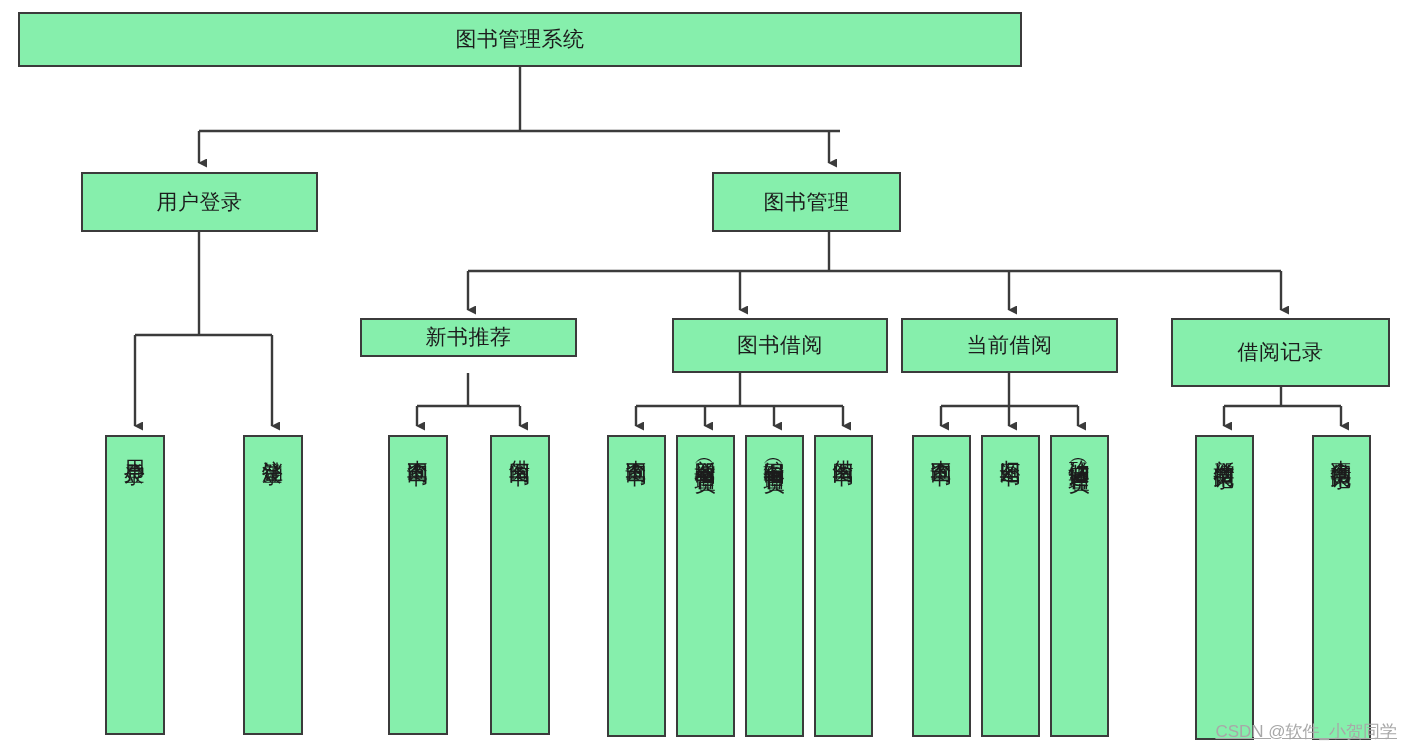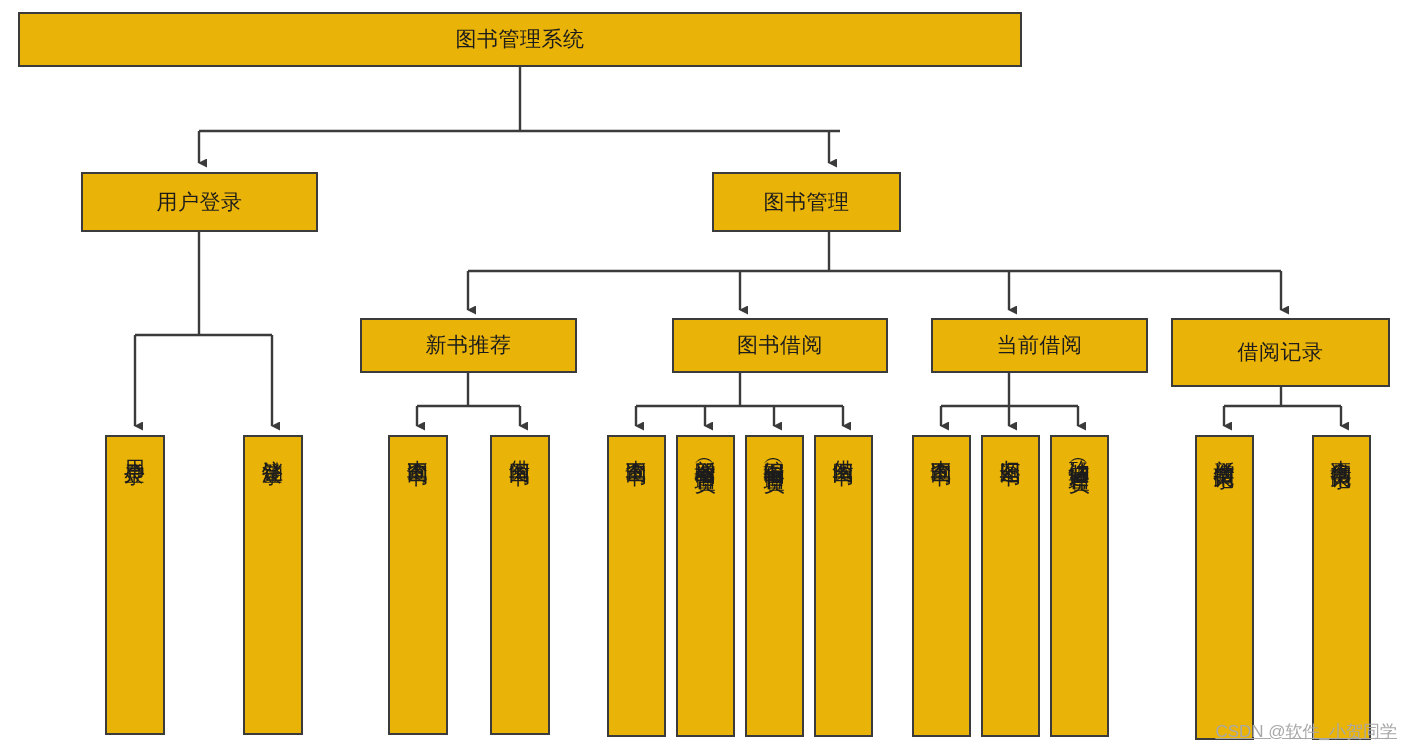--- a/index.html
+++ b/index.html
@@ -29,21 +29,21 @@
     position: absolute;
     left: 0; top: 0;
     width: 1405px;
     height: 747px;
     z-index: 1;
   }
 
   .node {
     position: absolute;
     box-sizing: border-box;
-    background: #eab308;
+    background: #86efac;
     border: 2px solid #3b3b3b;
     z-index: 2;
     display: flex;
     align-items: center;
     justify-content: center;
     overflow: hidden;
   }
 
   .node .node-label {
     display: block;
@@ -146,27 +146,27 @@
     <span class="node-label">图书管理系统</span>
   </div>
 
   <div class="node horiz" style="left:81px; top:172px; width:237px; height:60px;">
     <span class="node-label">用户登录</span>
   </div>
   <div class="node horiz" style="left:712px; top:172px; width:189px; height:60px;">
     <span class="node-label">图书管理</span>
   </div>
 
-  <div class="node horiz" style="left:360px; top:318px; width:217px; height:55px;">
+  <div class="node horiz" style="left:360px; top:318px; width:217px; height:39px;">
     <span class="node-label">新书推荐</span>
   </div>
   <div class="node horiz" style="left:632px; top:318px; width:216px; height:55px;margin-left:40px;">
     <span class="node-label">图书借阅</span>
   </div>
-  <div class="node horiz" style="left:931px; top:318px; width:217px; height:55px;">
+  <div class="node horiz" style="left:901px; top:318px; width:217px; height:55px;">
     <span class="node-label">当前借阅</span>
   </div>
   <div class="node horiz" style="left:1171px; top:318px; width:219px; height:69px;">
     <span class="node-label">借阅记录</span>
   </div>
 
   <div class="node vert" style="left:105px; top:435px; width:60px; height:300px;">
     <span class="node-label">用户登录</span>
   </div>
   <div class="node vert" style="left:243px; top:435px; width:60px; height:300px;">

